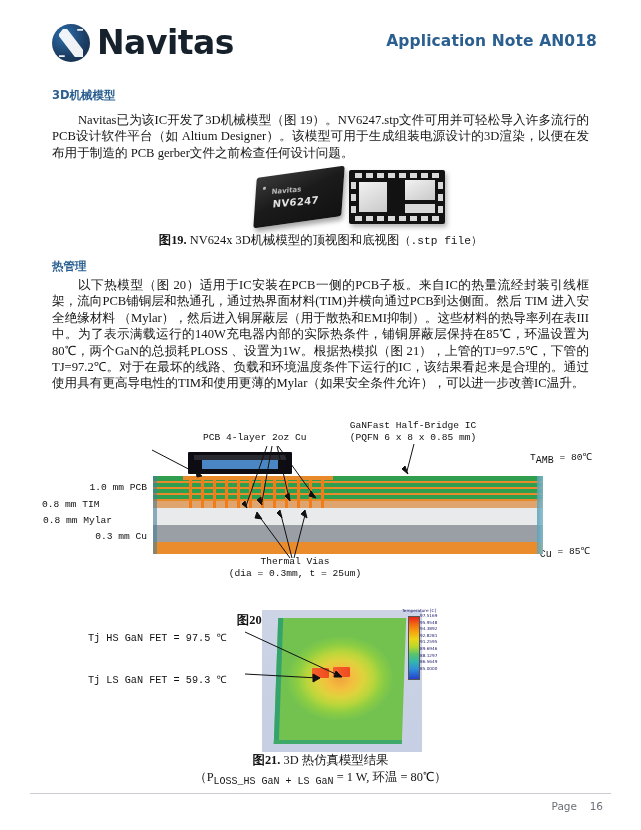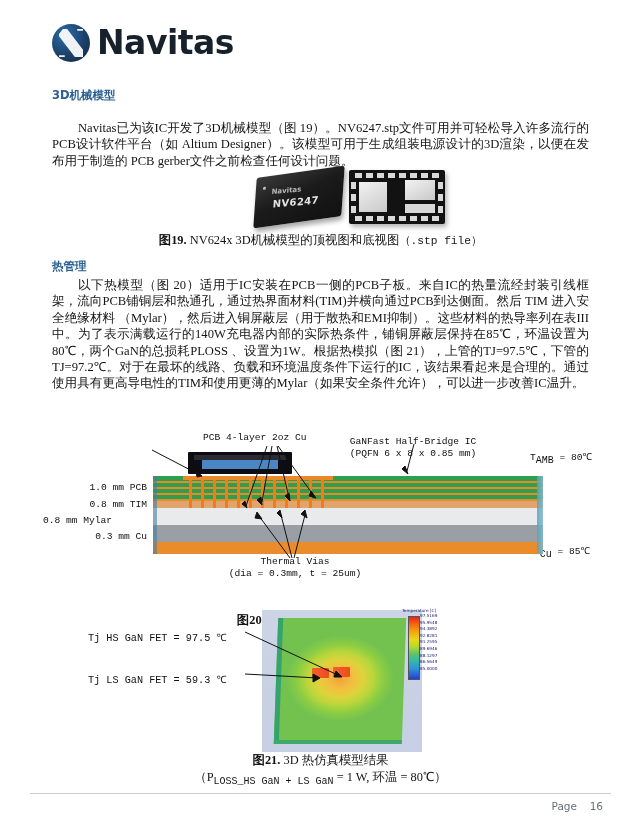--- a/index.html
+++ b/index.html
@@ -119,24 +119,25 @@
 </head>
 <body>
 
 <div class="page">
 
   <div class="header">
     <div class="logo-wrap">
       <span class="logo-mark"></span>
       <span class="logo-text">Navitas</span>
     </div>
+    <div class="app-note">Application Note AN018</div>
   </div>
 
   <div class="sec-head" style="top:88px">3D机械模型</div>
-  <div class="para" style="top:120px;text-indent:26px">
+  <div class="para" style="top:112px;text-indent:26px">
     <span>Navitas已为该IC开发了3D机械模型（图 19）。NV6247.stp文件可用并可轻松导入许多流行的PCB设计软件平台（如 Altium Designer）。该模型可用于生成组装电源设计的3D渲染，以便在发布用于制造的 PCB gerber文件之前检查任何设计问题。</span>
   </div>
 
   <div class="fig19">
     <div class="ic-top">
       <span class="dot"></span>
       <span class="brand">Navitas</span>
       <span class="pn">NV6247</span>
     </div>
     <div class="ic-bot">
@@ -176,35 +177,35 @@
   <div class="sec-head" style="top:259px">热管理</div>
   <div class="para" style="top:277px;text-indent:26px">
     <span>以下热模型（图 20）适用于IC安装在PCB一侧的PCB子板。来自IC的热量流经封装引线框架，流向PCB铺铜层和热通孔，通过热界面材料(TIM)并横向通过PCB到达侧面。然后 TIM 进入安全绝缘材料 （Mylar），然后进入铜屏蔽层（用于散热和EMI抑制）。这些材料的热导率列在表III中。为了表示满载运行的140W充电器内部的实际热条件，铺铜屏蔽层保持在85℃，环温设置为80℃，两个GaN的总损耗PLOSS 、设置为1W。根据热模拟（图 21），上管的TJ=97.5℃，下管的TJ=97.2℃。对于在最坏的线路、负载和环境温度条件下运行的IC，该结果看起来是合理的。通过使用具有更高导电性的TIM和使用更薄的Mylar（如果安全条件允许），可以进一步改善IC温升。</span>
   </div>
 
   <div class="fig20">
 
 
     <div class="ann" style="left:203px;top:14px">PCB 4-layer 2oz Cu</div>
 
-    <div class="ann c" style="left:318px;top:18px;width:190px">
+    <div class="ann c" style="left:318px;top:2px;width:190px">
       <span>GaNFast Half-Bridge IC</span><br>
       <span>(PQFN 6 x 8 x 0.85 mm)</span>
     </div>
 
     <div class="ann" style="left:530px;top:34px">
       <span>T</span><span class="sub">AMB</span><span> = 80℃</span>
     </div>
 
     <div class="ann" style="left:534px;top:128px">
       <span>T</span><span class="sub">Cu</span><span> = 85℃</span>
     </div>
 
     <div class="ann" style="left:55px;top:64px;width:92px;text-align:right">1.0 mm PCB</div>
-    <div class="ann" style="left:55px;top:81px;width:92px;text-align:right">0.8 mm TIM</div>
+    <div class="ann" style="left:42px;top:81px;width:92px;">0.8 mm TIM</div>
     <div class="ann" style="left:43px;top:97px;width:104px;text-align:left">0.8 mm Mylar</div>
     <div class="ann" style="left:55px;top:113px;width:92px;text-align:right">0.3 mm Cu</div>
 
     <div class="stack">
       <div class="lyr l-green" style="top:0;height:5px"></div>
       <div class="lyr l-cu" style="top:5px;height:2px"></div>
       <div class="lyr l-green" style="top:7px;height:4px"></div>
       <div class="lyr l-cu" style="top:11px;height:2px"></div>
       <div class="lyr l-green" style="top:13px;height:4px"></div>
       <div class="lyr l-cu" style="top:17px;height:2px"></div>

